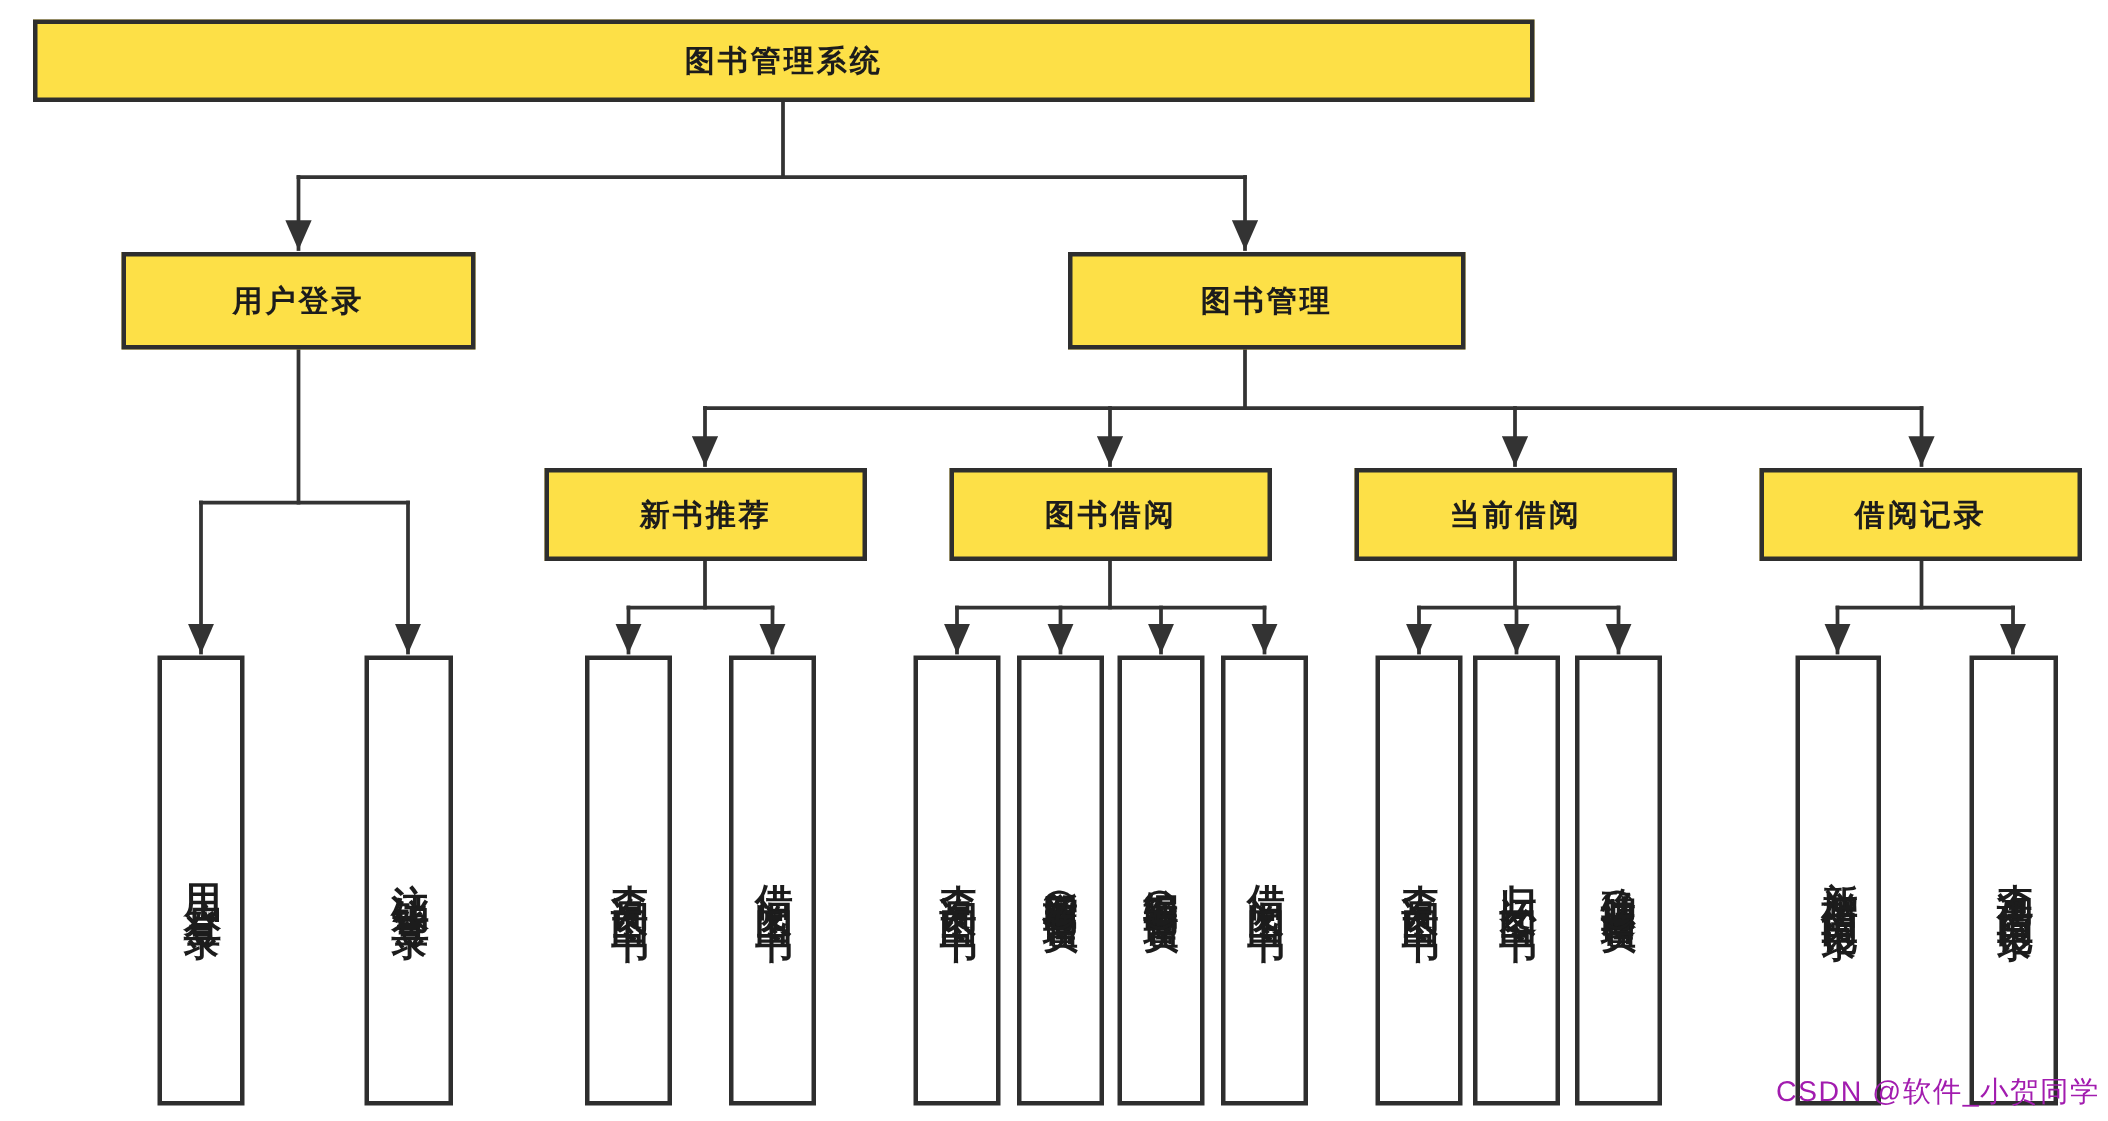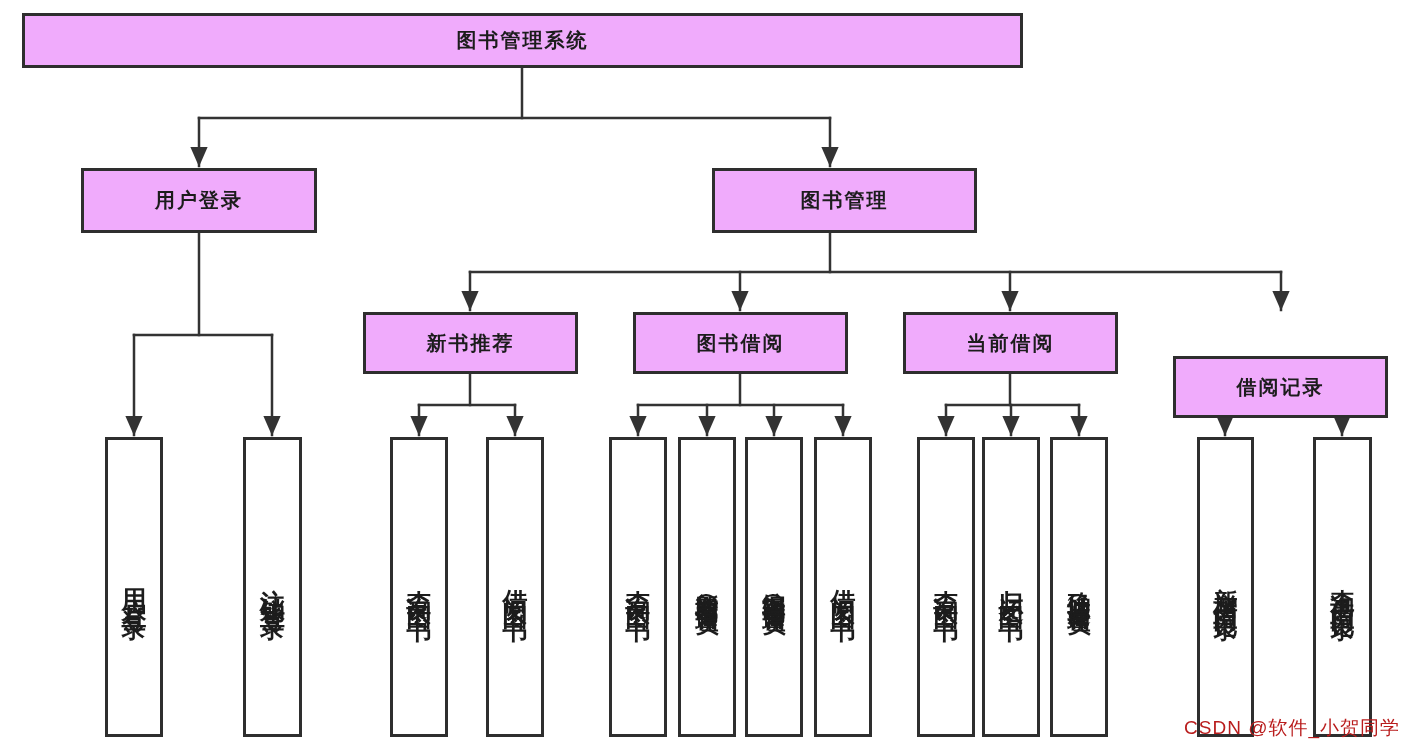--- a/index.html
+++ b/index.html
@@ -7,21 +7,21 @@
   #stage {
     position: relative;
     width: 1405px;
     height: 747px;
     background: #ffffff;
     overflow: hidden;
   }
   #wires { position: absolute; left: 0; top: 0; width: 1405px; height: 747px; }
   .node {
     position: absolute;
-    background: #f0abfc;
+    background: #fde047;
     border: 3px solid #2e2e2e;
     box-sizing: border-box;
     display: flex;
     align-items: center;
     justify-content: center;
     color: #1c1c1c;
     font-weight: 600;
     font-size: 20px;
     letter-spacing: 2px;
     z-index: 2;
@@ -45,21 +45,21 @@
     letter-spacing: 9px;
     line-height: 1;
     white-space: nowrap;
   }
   .leaf.leaf--long span { font-size: 23px; letter-spacing: 3px; }
   .leaf.leaf--mid  span { font-size: 24px; letter-spacing: 6px; }
   .watermark {
     position: absolute;
     right: 5px;
     bottom: 6px;
-    color: #b91c1c;
+    color: #a21caf;
     font-size: 19px;
     letter-spacing: 1px;
     z-index: 3;
   }
 </style>
 </head>
 <body>
 
 <div id="stage">
 
@@ -114,21 +114,21 @@
   </svg>
 
   <div class="node" style="left:22px; top:13px; width:1001px; height:55px;">图书管理系统</div>
 
   <div class="node" style="left:81px; top:168px; width:236px; height:65px;">用户登录</div>
   <div class="node" style="left:712px; top:168px; width:265px; height:65px;">图书管理</div>
 
   <div class="node" style="left:363px; top:312px; width:215px; height:62px;text-align:right;">新书推荐</div>
   <div class="node" style="left:633px; top:312px; width:215px; height:62px;">图书借阅</div>
   <div class="node" style="left:903px; top:312px; width:215px; height:62px;">当前借阅</div>
-  <div class="node" style="left:1173px; top:312px; width:215px; height:62px;margin-top:44px;">借阅记录</div>
+  <div class="node" style="left:1173px; top:312px; width:215px; height:62px;">借阅记录</div>
 
   <div class="leaf" style="left:105px; top:437px; width:58px; height:300px;">
     <span>用户登录</span>
     </div>
   <div class="leaf" style="left:243px; top:437px; width:59px; height:300px;">
     <span>注销登录</span>
     </div>
 
   <div class="leaf" style="left:390px; top:437px; width:58px; height:300px;">
     <span>查询图书</span>

